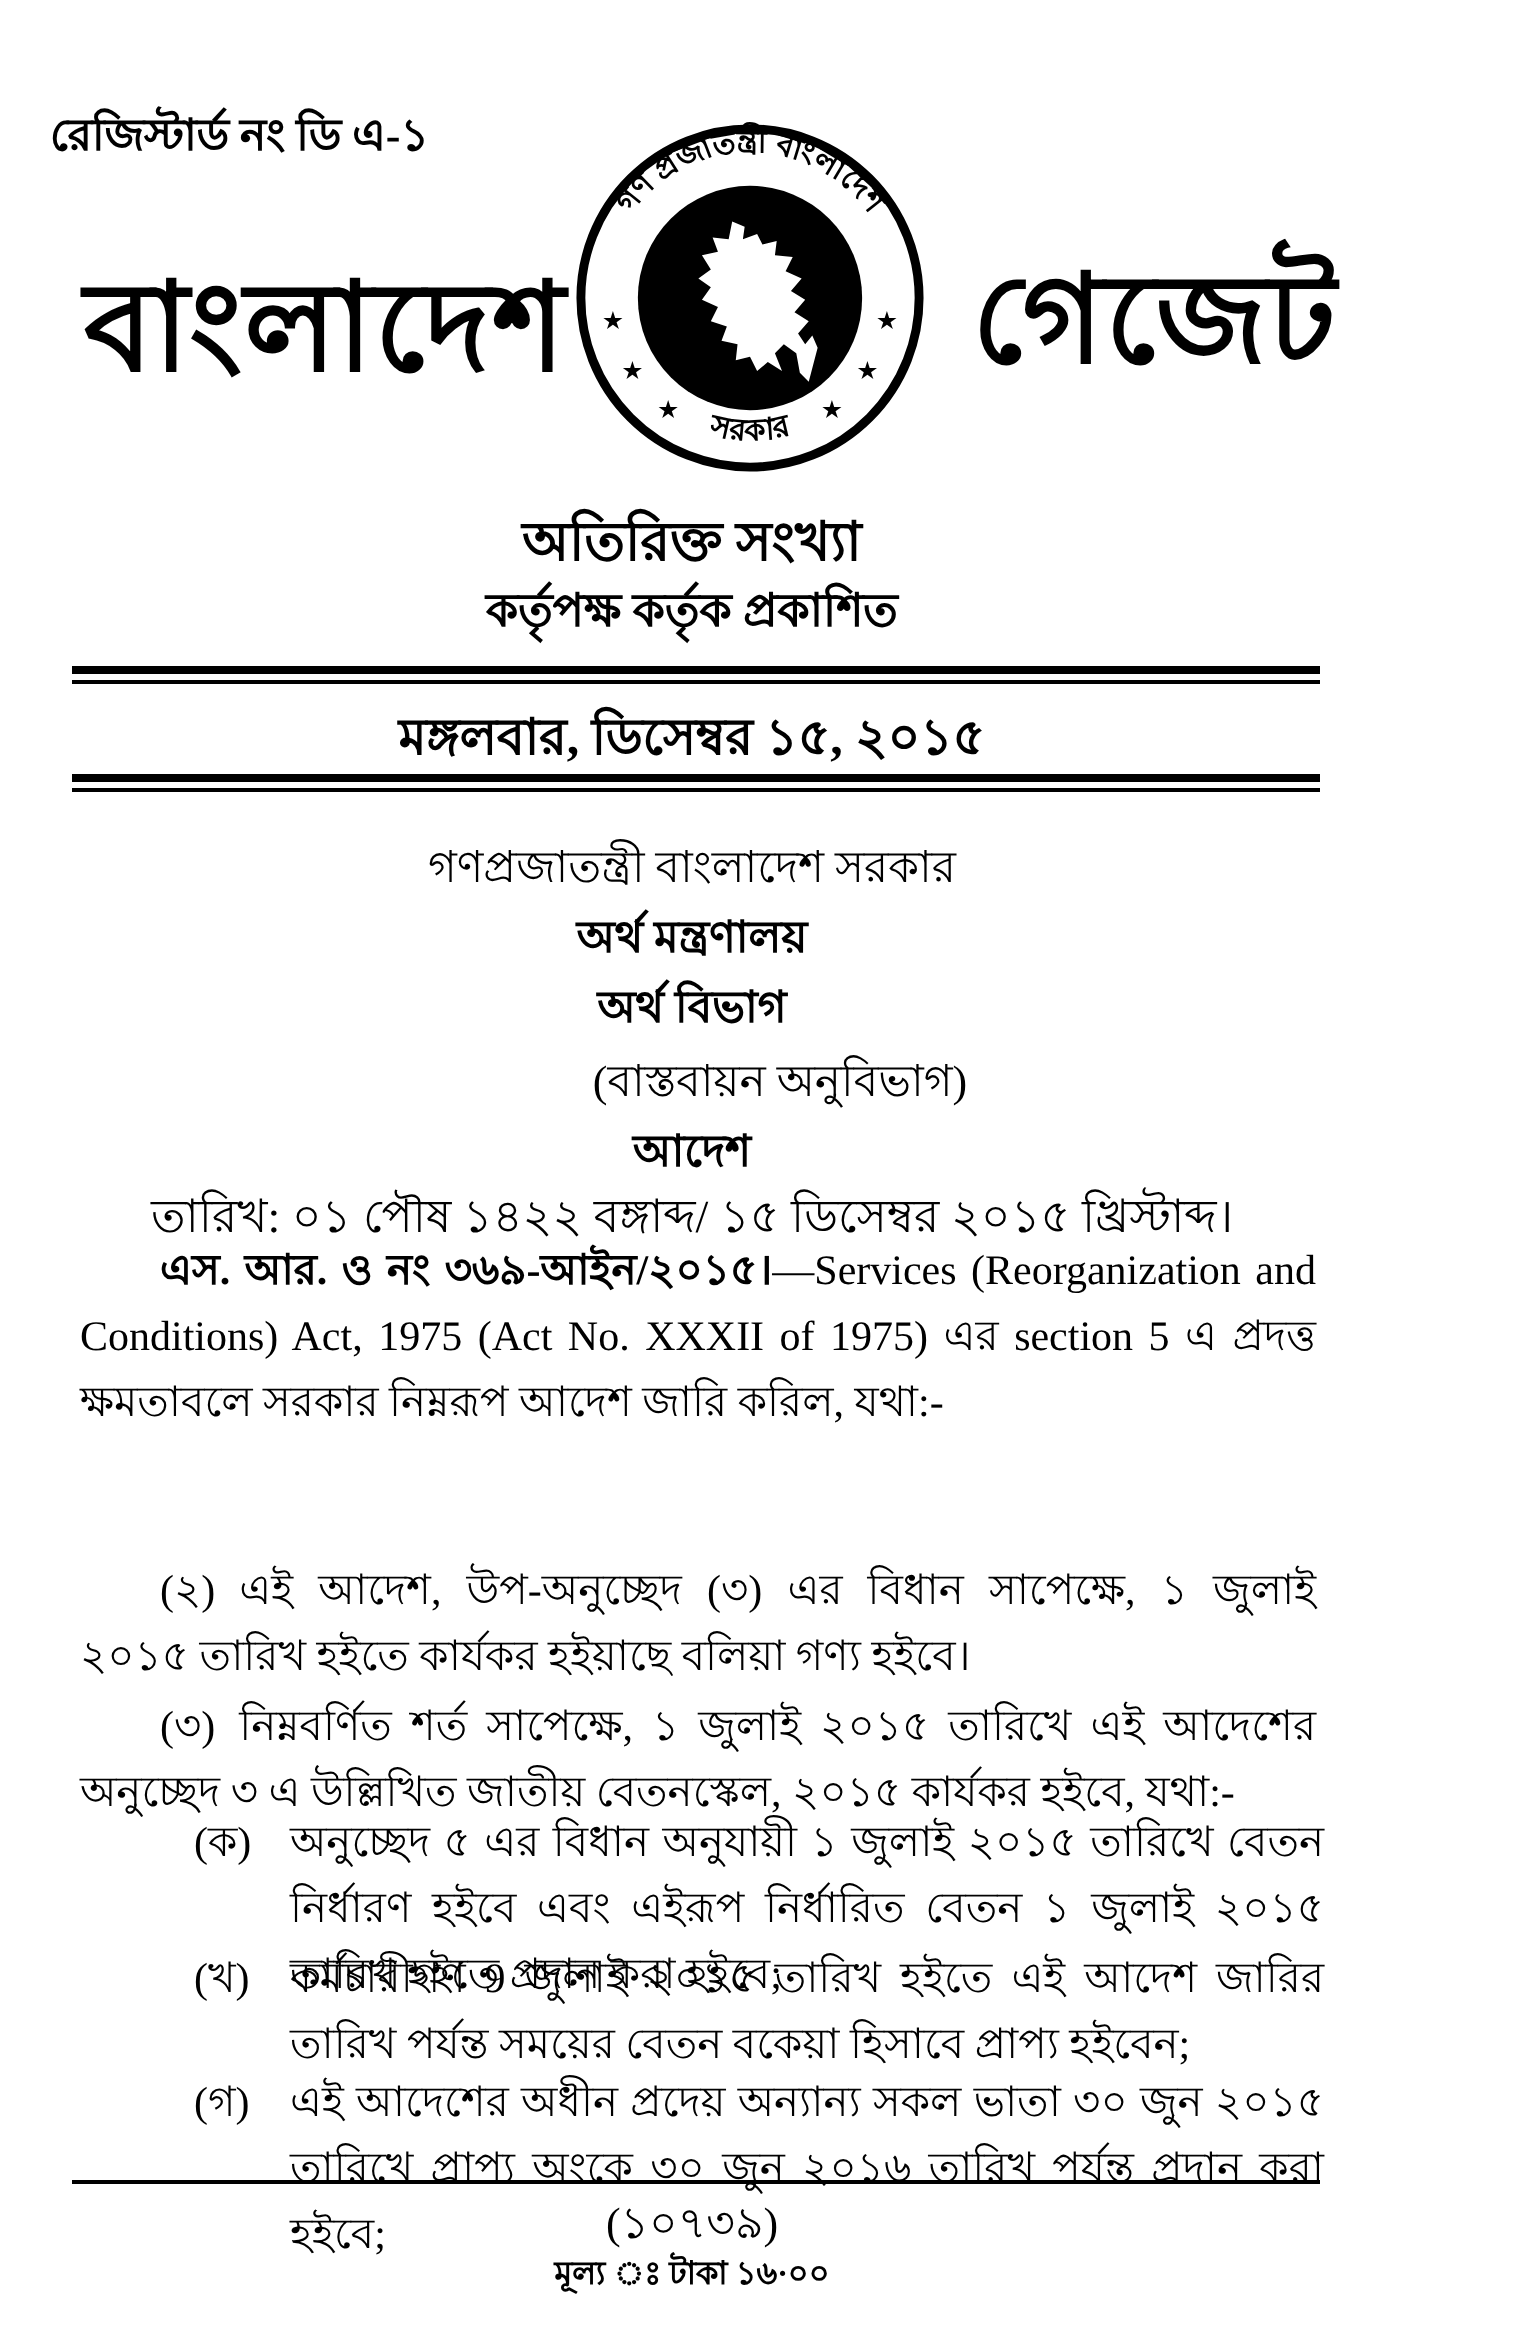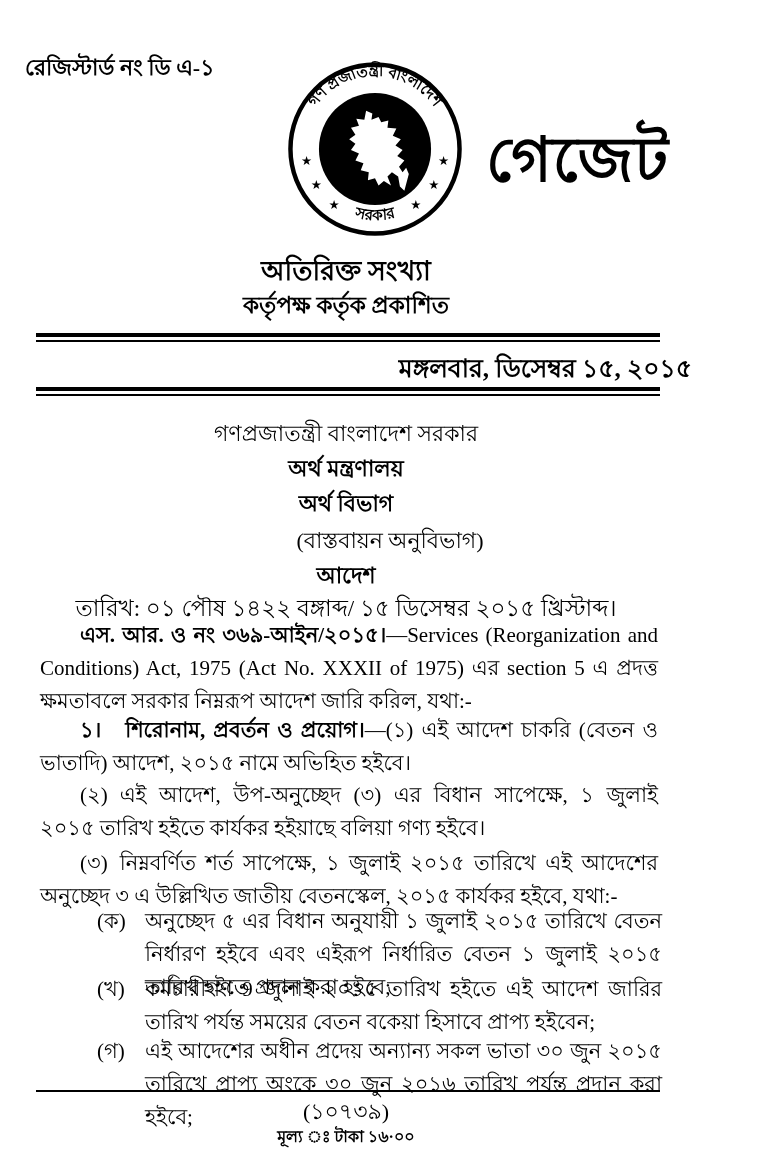--- a/index.html
+++ b/index.html
@@ -13,21 +13,21 @@
   .emblem{position:absolute;left:284px;top:60px;width:182px;height:178px;}
   .emblem svg{display:block;width:100%;height:100%;}
   .center-line{position:absolute;left:0;width:100%;text-align:center;}
   .issue{top:250px;font-size:27px;font-weight:700;}
   .pub{top:287px;font-size:23px;font-weight:700;}
   .rule{position:absolute;left:36px;right:32px;}
   .rule .thick{height:4px;background:#000;}
   .rule .thin{height:2px;background:#000;margin-top:3px;}
   #rule1{top:333px;}
   #rule2{top:387px;}
-  .dateline{top:349px;font-size:25px;font-weight:700;text-align:right;}
+  .dateline{top:349px;font-size:25px;font-weight:700;}
   .gov{top:416px;font-size:22px;}
   .ministry{top:451px;font-size:22px;font-weight:700;}
   .division{top:486px;font-size:22px;font-weight:700;}
   .wing{top:523px;font-size:22px;padding-left:44px;}
   .order{top:558px;font-size:22px;font-weight:700;}
   .odate{top:590px;font-size:23px;}
   .para{position:absolute;left:36px;right:30px;font-size:21px;line-height:33px;text-align:justify;margin:4px;}
   .indent{text-indent:40px;}
   .b{font-weight:700;}
   .numgap{display:inline-block;width:24px;}
@@ -45,20 +45,21 @@
   .pageno{top:1094px;font-size:22px;}
   .price{top:1124px;font-size:16px;font-weight:700;}
 </style>
 </head>
 <body>
 
 <div class="page">
 
   <div class="regno">রেজিস্টার্ড নং ডি এ-১</div>
 
+  <div class="title-left">বাংলাদেশ</div>
 
   <div class="emblem">
     <svg viewBox="0 0 200 200">
       <circle cx="100" cy="100" r="95" fill="#ffffff" stroke="#000000" stroke-width="5"></circle>
       <circle cx="100" cy="100" r="63" fill="#000000"></circle>
       <path fill="#ffffff" d="M 90 57 L 97 60 L 96 67 L 104 64 L 107 70 L 115 68 L 114 76 L 124 77 L 120 85 L 129 89 L 123 96 L 131 101 L 125 108 L 133 113 L 127 120 L 131 126 L 135 121 L 138 128 L 133 147 L 128 142 L 126 131 L 119 126 L 114 131 L 118 141 L 110 136 L 104 141 L 100 133 L 92 135 L 93 126 L 84 124 L 87 116 L 78 113 L 82 105 L 73 101 L 78 94 L 71 89 L 78 84 L 73 76 L 82 74 L 79 66 L 88 67 Z"></path>
       <defs>
         <path id="arcTop" d="M 20.8 78.8 A 82 82 0 0 1 179.2 78.8"></path>
         <path id="arcBottom" d="M 54.1 165.5 A 80 80 0 0 0 145.9 165.5"></path>
       </defs>
@@ -96,21 +97,20 @@
 
   <div class="center-line ministry">অর্থ মন্ত্রণালয়</div>
   <div class="center-line gov">গণপ্রজাতন্ত্রী বাংলাদেশ সরকার</div>
   <div class="center-line division">অর্থ বিভাগ</div>
   <div class="center-line wing">(বাস্তবায়ন অনুবিভাগ)</div>
   <div class="center-line order">আদেশ</div>
   <div class="center-line odate">তারিখ: ০১ পৌষ ১৪২২ বঙ্গাব্দ/ ১৫ ডিসেম্বর ২০১৫ খ্রিস্টাব্দ।</div>
 
   <p class="para indent" id="p-sro"><span class="b">এস. আর. ও নং ৩৬৯-আইন/২০১৫।</span><span>—Services (Reorganization and Conditions) Act, 1975 (Act No. XXXII of 1975) এর section 5 এ প্রদত্ত ক্ষমতাবলে সরকার নিম্নরূপ আদেশ জারি করিল, যথা:-</span></p>
 
-  <p class="para indent" id="p-c1"><span class="b">১।</span><span class="numgap"></span><span class="b">শিরোনাম, প্রবর্তন ও প্রয়োগ।</span><span>—(১) এই আদেশ চাকরি (বেতন ও ভাতাদি) আদেশ, ২০১৫ নামে অভিহিত হইবে।</span></p>
 
   <p class="para indent" id="p-c2"><span>(২)</span><span class="smallgap"></span><span>এই আদেশ, উপ-অনুচ্ছেদ (৩) এর বিধান সাপেক্ষে, ১ জুলাই ২০১৫ তারিখ হইতে কার্যকর হইয়াছে বলিয়া গণ্য হইবে।</span></p>
 
   <p class="para indent" id="p-c3"><span>(৩)</span><span class="smallgap"></span><span>নিম্নবর্ণিত শর্ত সাপেক্ষে, ১ জুলাই ২০১৫ তারিখে এই আদেশের অনুচ্ছেদ ৩ এ উল্লিখিত জাতীয় বেতনস্কেল, ২০১৫ কার্যকর হইবে, যথা:-</span></p>
 
   <p class="sub" id="sub-ka"><span class="lbl">(ক)</span><span>অনুচ্ছেদ ৫ এর বিধান অনুযায়ী ১ জুলাই ২০১৫ তারিখে বেতন নির্ধারণ হইবে এবং এইরূপ নির্ধারিত বেতন ১ জুলাই ২০১৫ তারিখ হইতে প্রদান করা হইবে;</span></p>
 
   <p class="sub" id="sub-kha"><span class="lbl">(খ)</span><span>কর্মচারীগণ 9 জুলাই ২০১৫ তারিখ হইতে এই আদেশ জারির তারিখ পর্যন্ত সময়ের বেতন বকেয়া হিসাবে প্রাপ্য হইবেন;</span></p>
 
   <p class="sub" id="sub-ga"><span class="lbl">(গ)</span><span>এই আদেশের অধীন প্রদেয় অন্যান্য সকল ভাতা ৩০ জুন ২০১৫ তারিখে প্রাপ্য অংকে ৩০ জুন ২০১৬ তারিখ পর্যন্ত প্রদান করা হইবে;</span></p>

